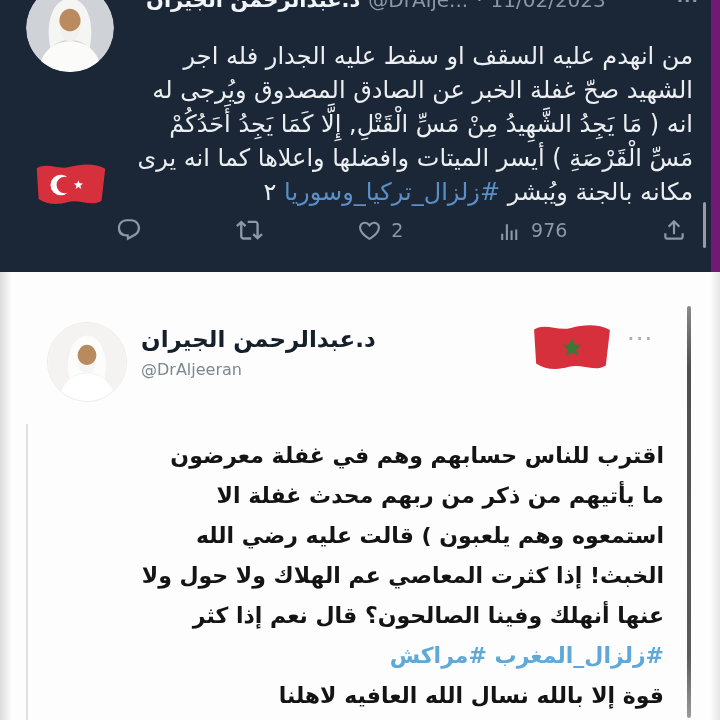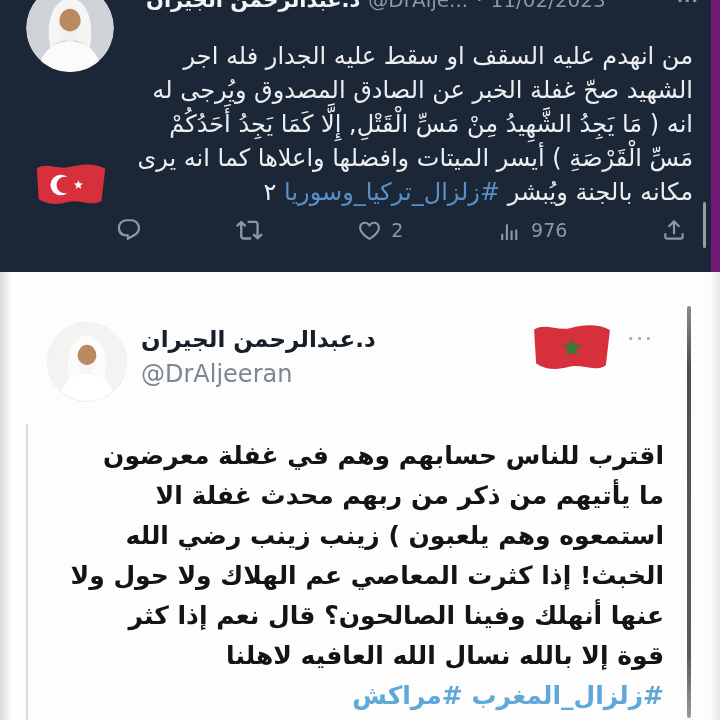--- a/index.html
+++ b/index.html
@@ -29,27 +29,27 @@
   
   #bottom-card{left:0;top:272px;width:720px;height:448px;background:#fdfdfd;overflow:hidden;}
   #edge-left{left:0;top:0;width:12px;height:448px;
              background:linear-gradient(90deg,#dcdcdc,rgba(255,255,255,0));}
   #edge-right{right:0;top:0;width:10px;height:448px;
               background:linear-gradient(270deg,#e6e6e6,rgba(255,255,255,0));}
   #faint-line{left:26px;top:152px;width:2px;height:296px;background:#dedede;}
   #bottom-avatar{left:47px;top:50px;width:78px;height:78px;border-radius:50%;overflow:hidden;
                  border:1px solid #ececec;}
   #bottom-name{left:141px;top:54px;font-weight:bold;font-size:23px;color:#16202a;direction:rtl;}
-  #bottom-handle{left:141px;top:88px;font-size:24px;color:#7b8791;direction:ltr;}
+  #bottom-handle{left:141px;top:88px;font-size:16px;color:#7b8791;direction:ltr;}
   #morocco-flag{left:531px;top:44px;width:82px;height:64px;}
   #bottom-more{left:628px;top:58px;color:#abaeb3;font-size:15px;letter-spacing:3px;font-weight:bold;}
   #scrollbar{left:687px;top:34px;width:4px;height:412px;border-radius:3px;
              background:linear-gradient(180deg,#8a8a8a,#4f4f4f 15%,#5a5a5a 85%,#9a9a9a);}
   #bottom-body{left:34px;right:56px;top:164px;direction:rtl;text-align:right;color:#141414;}
-  .b-line{height:40px;line-height:40px;font-size:25px;font-weight:bold;white-space:nowrap;}
+  .b-line{height:40px;line-height:40px;font-size:22px;font-weight:bold;white-space:nowrap;}
   .b-hashtag{color:#5fa8d8;}
 </style>
 </head>
 <body>
 
 <div id="stage">
 
   <div id="top-card" class="abs">
 
     <div id="top-avatar" class="abs">
@@ -144,21 +144,21 @@
         <polygon points="20,10 21.23,13.3 24.76,13.45 22,15.65 22.94,19.05 20,17.1 17.06,19.05 18,15.65 15.24,13.45 18.77,13.3" fill="#357a38"></polygon>
       </svg>
     </div>
 
     <div id="bottom-more" class="abs">···</div>
     <div id="scrollbar" class="abs"></div>
 
     <div id="bottom-body" class="abs">
       <div class="b-line">اقترب للناس حسابهم وهم في غفلة معرضون</div>
       <div class="b-line">ما يأتيهم من ذكر من ربهم محدث غفلة الا</div>
-      <div class="b-line">استمعوه وهم يلعبون ) زينب زينب رضي الله</div>
+      <div class="b-line">استمعوه وهم يلعبون ) قالت عليه رضي الله</div>
       <div class="b-line">الخبث! إذا كثرت المعاصي عم الهلاك ولا حول ولا</div>
       <div class="b-line">عنها أنهلك وفينا الصالحون؟ قال نعم إذا كثر</div>
+      <div class="b-line b-hashtag">#زلزال_المغرب #مراكش</div>
       <div class="b-line">قوة إلا بالله نسال الله العافيه لاهلنا</div>
-      <div class="b-line b-hashtag">#زلزال_المغرب #مراكش</div>
     </div>
   </div>
 
 </div>
 
 </body></html>

